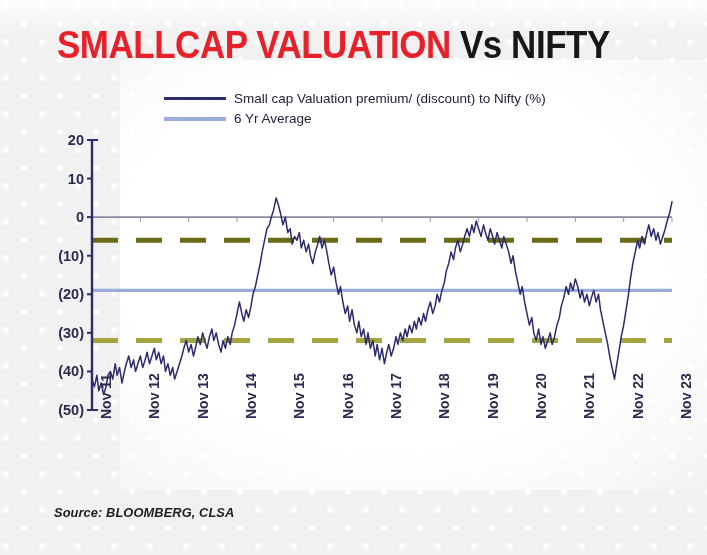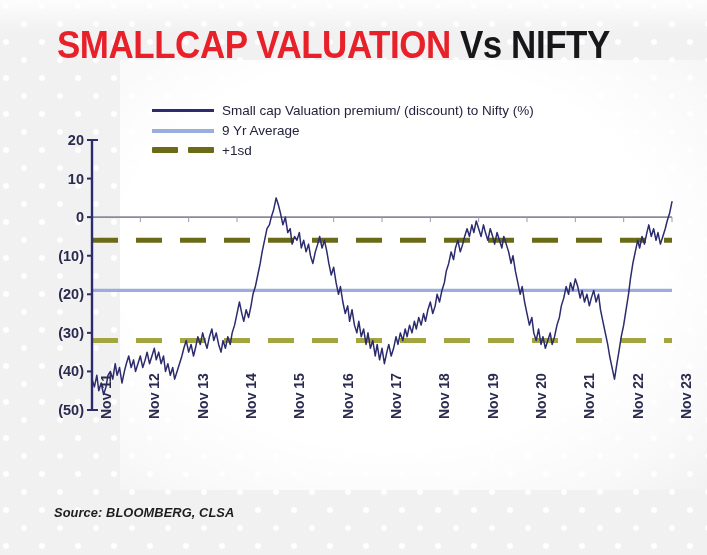--- a/index.html
+++ b/index.html
@@ -40,22 +40,22 @@
     white-space:nowrap;
     font-family:"Liberation Sans", sans-serif;
     transform:scaleX(0.92);
     transform-origin:left center;
   }
   #title .red{color:#e8202a;}
   #title .blk{color:#17171a;}
 
   
   #legend{
-    position:absolute;left:152px;top:88px;
-    font-size:13.5px;color:#1a1a2e;margin-top:12px;
+    position:absolute;left:164px;top:88px;
+    font-size:13.5px;color:#1a1a2e;
   }
   .lg-row{display:flex;align-items:center;height:20px;}
   .lg-key{width:62px;height:20px;position:relative;margin-right:8px;flex:0 0 62px;}
   .lg-solid{position:absolute;top:9px;left:0;width:62px;height:2.5px;}
   .lg-dash1{position:absolute;top:7px;left:0;width:26px;height:6px;border-radius:1px;}
   .lg-dash2{position:absolute;top:7px;left:36px;width:26px;height:6px;border-radius:1px;}
   .lg-lbl{font-size:13.5px;color:#23233c;white-space:nowrap;font-weight:500;}
 
   
   #plot{position:absolute;left:0;top:0;width:707px;height:555px;}
@@ -95,28 +95,21 @@
     <div class="lg-row">
       <span class="lg-key">
         <span class="lg-solid" style="background: rgb(43, 43, 110);"></span>
       </span>
       <span class="lg-lbl">Small cap Valuation premium/ (discount) to Nifty (%)</span>
     </div>
     <div class="lg-row">
       <span class="lg-key">
         <span class="lg-solid" style="background: rgb(154, 174, 221); height: 4px;"></span>
       </span>
-      <span class="lg-lbl">9 Yr Average</span>
-    </div>
-    <div class="lg-row">
-      <span class="lg-key">
-        <span class="lg-dash1" style="background: rgb(107, 107, 23);"></span>
-        <span class="lg-dash2" style="background: rgb(107, 107, 23);"></span>
-      </span>
-      <span class="lg-lbl">+1sd</span>
+      <span class="lg-lbl">6 Yr Average</span>
     </div>
   </div>
 
 <div id="plot">
   <svg id="svg" width="707" height="555">
       <line x1="92" y1="217.14285714285714" x2="672" y2="217.14285714285714" stroke="#8a8a9e" stroke-width="1.6"></line>
       <line x1="92" y1="240.28571428571428" x2="672" y2="240.28571428571428" stroke="#6b6b17" stroke-width="5" stroke-dasharray="26 18" stroke-linecap="butt"></line>
       <line x1="92" y1="290.42857142857144" x2="672" y2="290.42857142857144" stroke="#9aaedd" stroke-width="3.2"></line>
       <line x1="92" y1="340.57142857142856" x2="672" y2="340.57142857142856" stroke="#a3a540" stroke-width="5" stroke-dasharray="26 18" stroke-linecap="butt"></line>
       <line x1="92" y1="140" x2="92" y2="410" stroke="#2b2b6e" stroke-width="2.4"></line>

